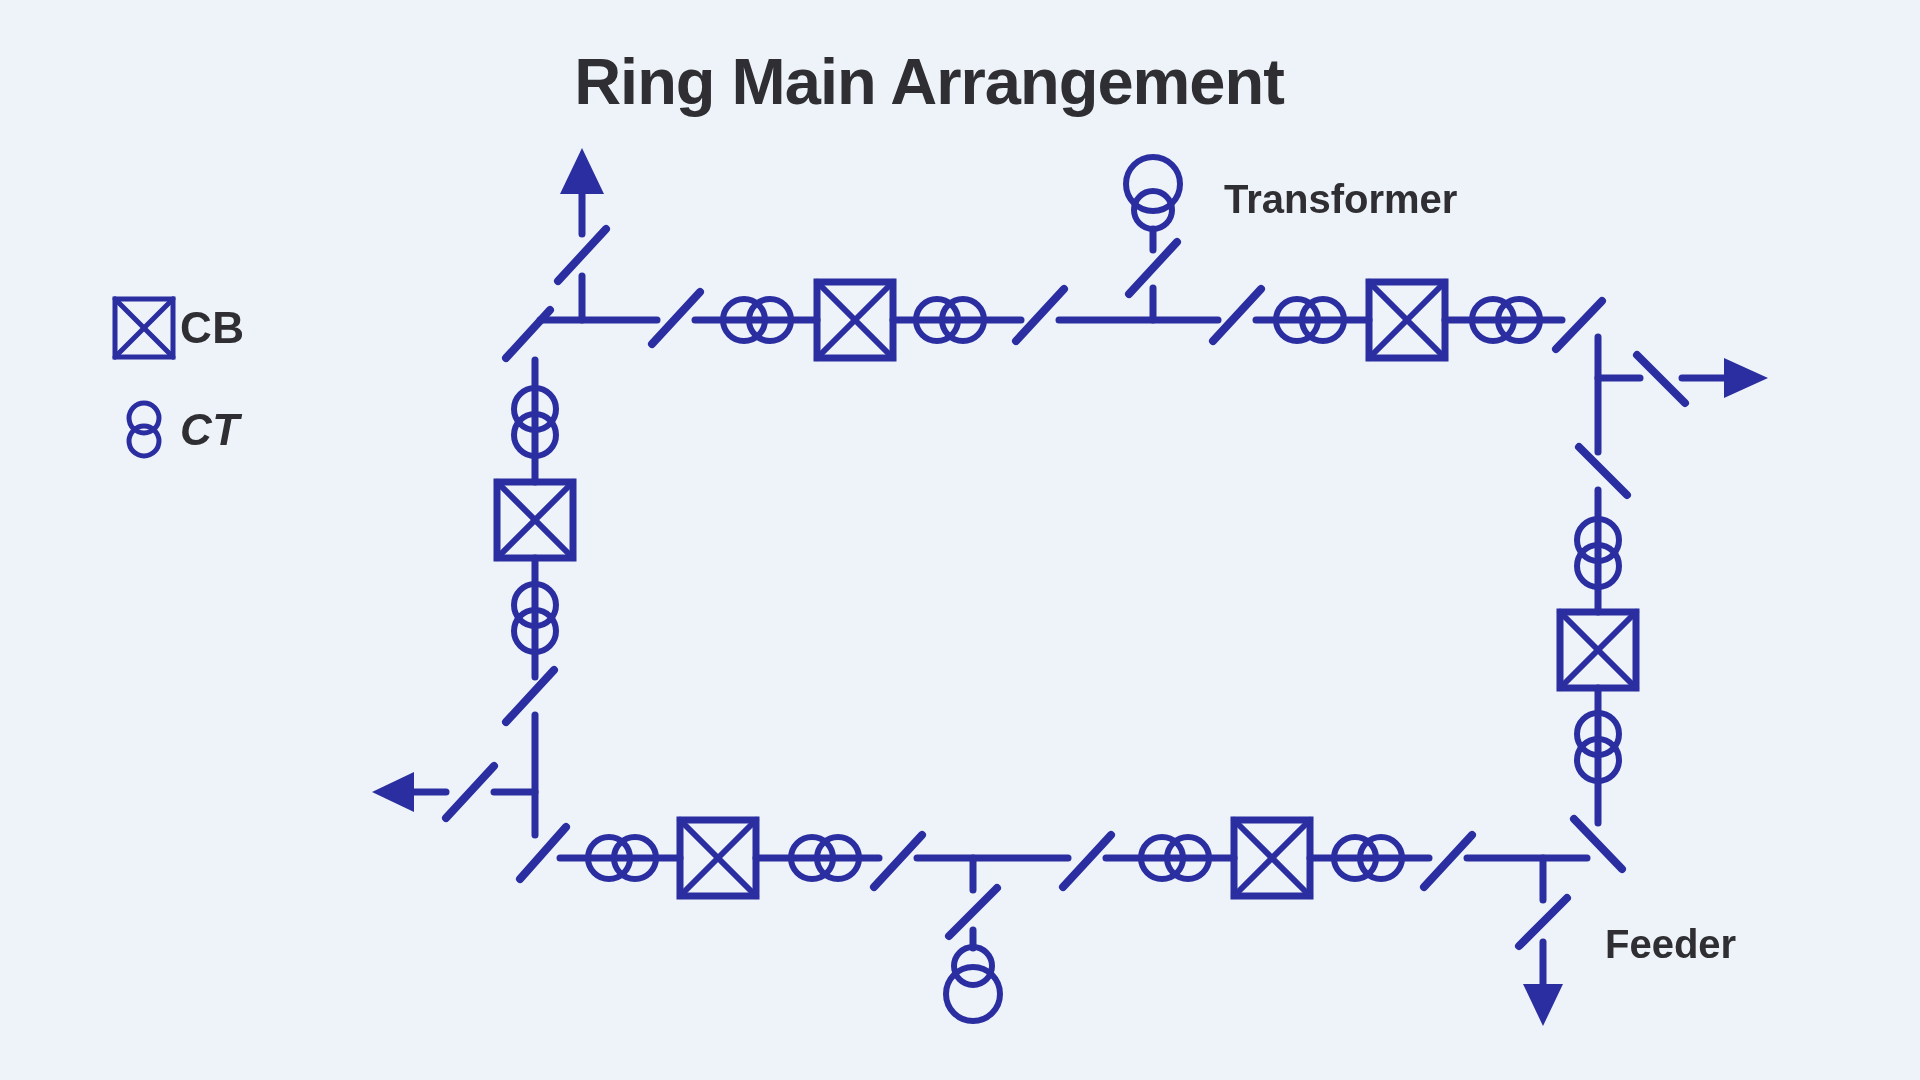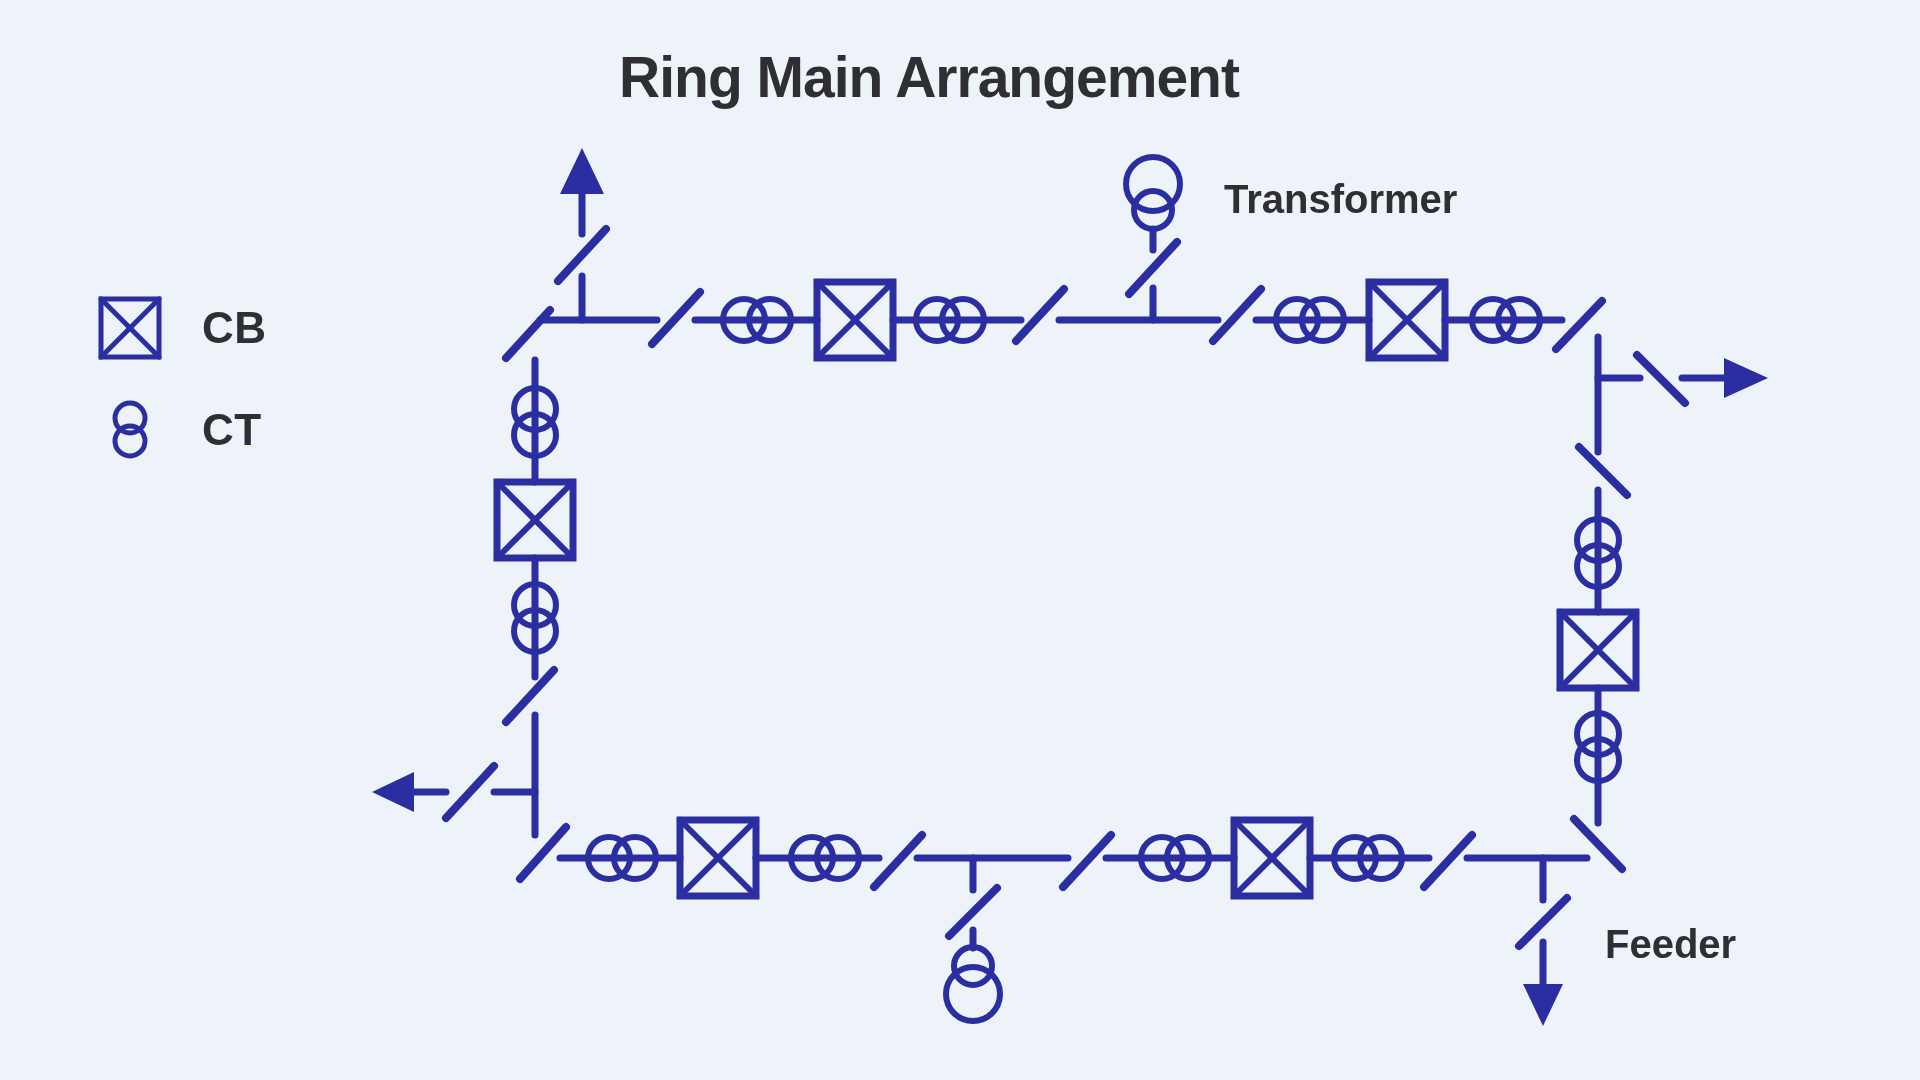--- a/index.html
+++ b/index.html
@@ -13,37 +13,37 @@
     background:var(--background);
     font-family:"Liberation Sans", sans-serif;
     overflow:hidden;
     position:relative;
   }
   .stage{position:absolute;inset:0;}
   .title{
     position:absolute;
     top:44px;left:929px;
     transform:translateX(-50%);
-    font-size:57px;font-weight:700;
+    font-size:65px;font-weight:700;
     letter-spacing:-1px;
     color:var(--text);
     white-space:nowrap;
   }
   .legend{position:absolute;inset:0;pointer-events:none;}
   .lg-row{
-    position:absolute;left:94px;
-    display:flex;align-items:center;gap:36px;justify-content:center;
+    position:absolute;left:108px;
+    display:flex;align-items:center;justify-content:center;
   }
   .lg-sym{width:72px;display:flex;justify-content:center;align-items:center;}
   .lg-label{
     font-size:44px;font-weight:600;color:var(--text);
     letter-spacing:0.5px;
   }
   .lg-row.cb{top:295px;height:66px;}
-  .lg-row.ct{top:399px;height:62px;}
+  .lg-row.ct{top:399px;height:62px;font-style:italic;}
   .lg-row.iso{top:499px;height:92px;}
   svg .ln{stroke:var(--diagram);stroke-width:7;stroke-linecap:round;fill:none;}
   svg .sl{stroke:var(--diagram);stroke-width:8;stroke-linecap:round;fill:none;}
   svg .bx{stroke:var(--diagram);stroke-width:7;fill:none;}
   svg .xx{stroke:var(--diagram);stroke-width:6;stroke-linecap:round;fill:none;}
   svg .cc{stroke:var(--diagram);stroke-width:6;fill:none;}
   svg .ar{fill:var(--diagram);stroke:none;}
   svg .lg-stroke{stroke:var(--diagram);stroke-width:5;stroke-linecap:round;fill:none;}
   svg text.dlabel{
     fill:var(--text);

